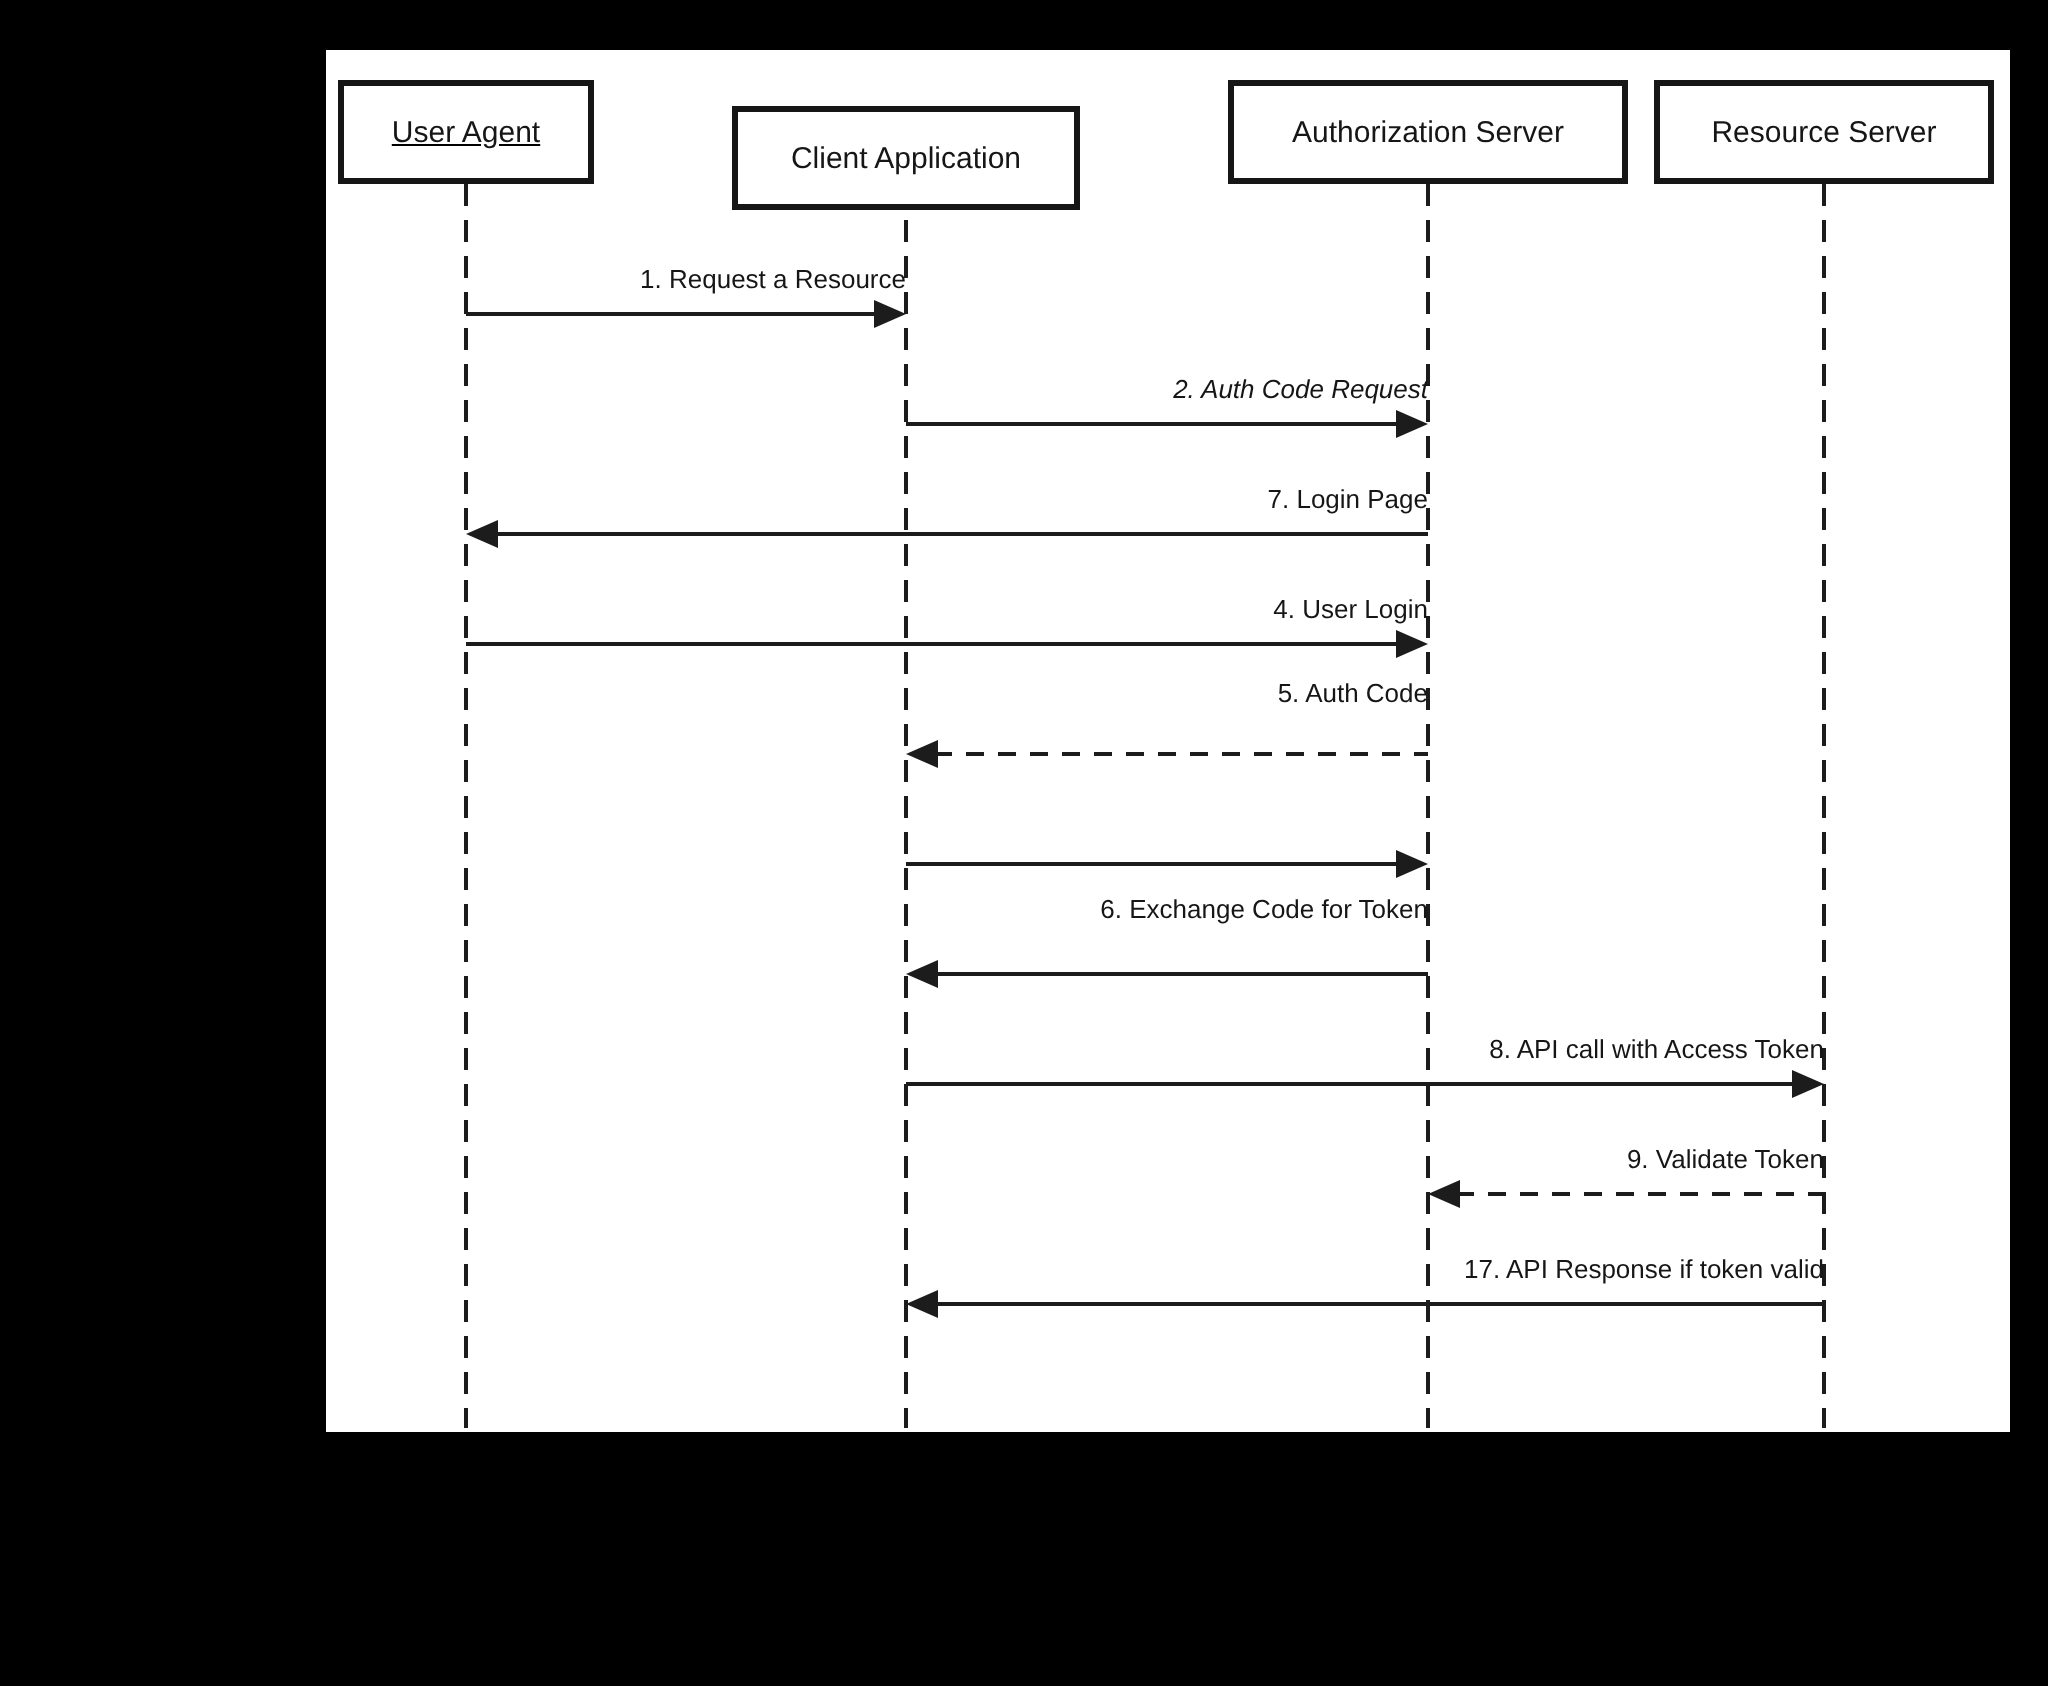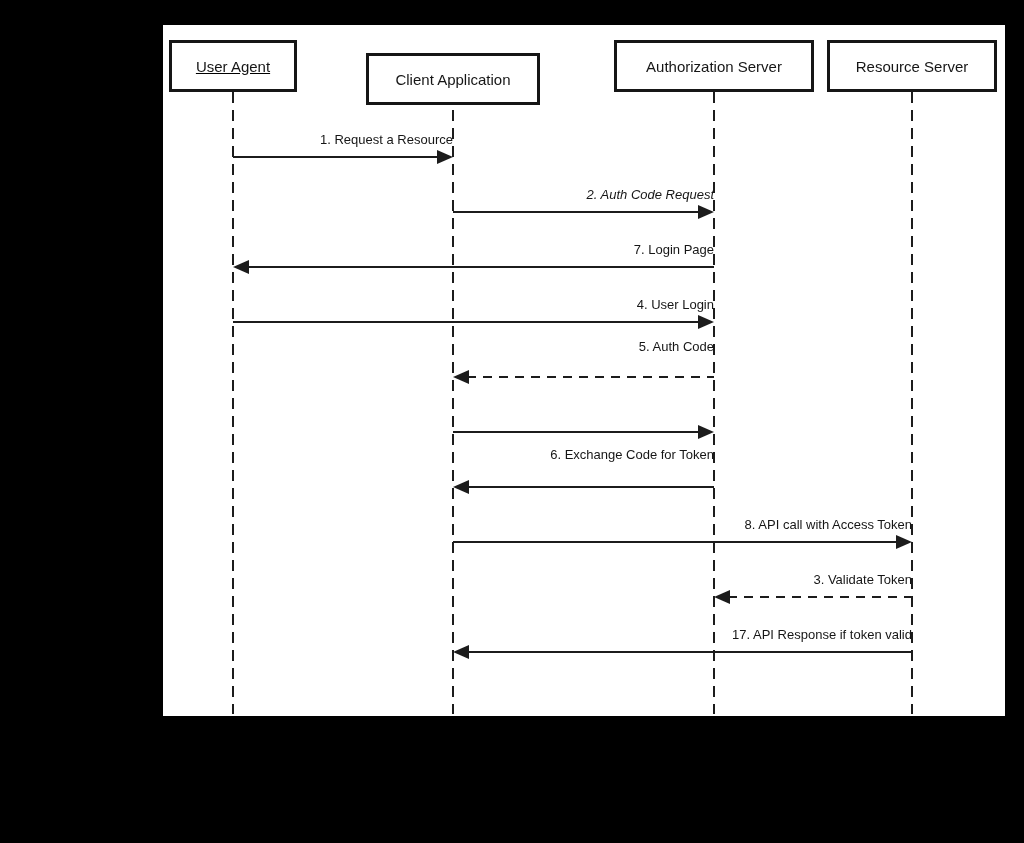--- a/index.html
+++ b/index.html
@@ -119,20 +119,20 @@
       <div class="msg-line dashed" style="top: 351px; left: 304px; width: 247px;"></div>
       <div class="arrowhead left" style="top: 345px; left: 290px;"></div>
       <div class="msg-label" style="left: 290px; width: 261px; top: 382px; margin-top: 40px;">6. Exchange Code for Token</div>
       <div class="msg-line solid" style="top: 406px; left: 290px; width: 247px;"></div>
       <div class="arrowhead right" style="top: 400px; left: 535px;"></div>
       <div class="msg-line solid" style="top: 461px; left: 304px; width: 247px;"></div>
       <div class="arrowhead left" style="top: 455px; left: 290px;"></div>
       <div class="msg-label" style="left: 290px; width: 459px; top: 492px;">8. API call with Access Token</div>
       <div class="msg-line solid" style="top: 516px; left: 290px; width: 445px;"></div>
       <div class="arrowhead right" style="top: 510px; left: 733px;"></div>
-      <div class="msg-label" style="left: 551px; width: 198px; top: 547px;">3. Validate Token</div>
+      <div class="msg-label" style="left: 551px; width: 198px; top: 547px;">9. Validate Token</div>
       <div class="msg-line dashed" style="top: 571px; left: 565px; width: 184px;"></div>
       <div class="arrowhead left" style="top: 565px; left: 551px;"></div>
       <div class="msg-label" style="left: 290px; width: 459px; top: 602px;">17. API Response if token valid</div>
       <div class="msg-line solid" style="top: 626px; left: 304px; width: 445px;"></div>
       <div class="arrowhead left" style="top: 620px; left: 290px;"></div>
     </div>
 </div>
 
 </body></html>

